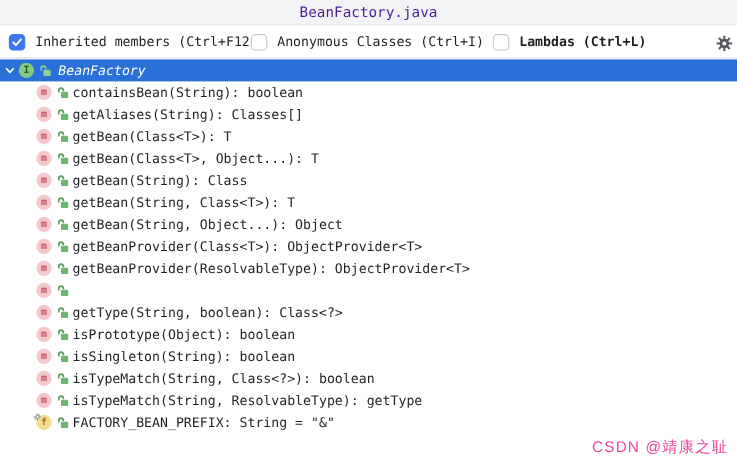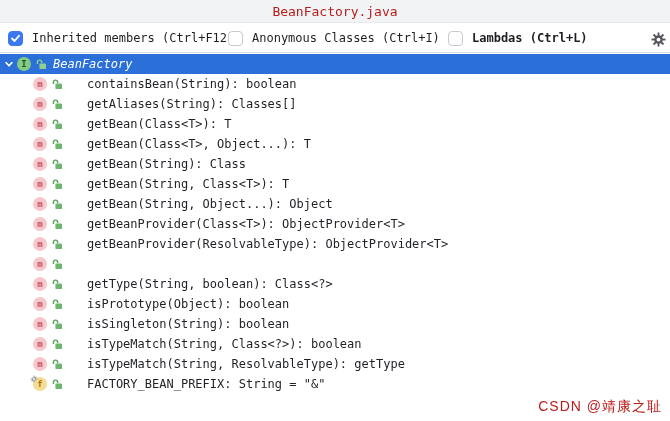--- a/index.html
+++ b/index.html
@@ -13,21 +13,21 @@
     border: 0;
   }
   
   .titlebar {
     position: absolute; top: 0; left: 0; right: 0; height: 23px;
     background: #f2f3f5;
     border-bottom: 1px solid #e7e8ea;
     display: flex; align-items: center; justify-content: center;
   }
   .titlebar .title {
-    font-size: 13px; color: #b91c1c; letter-spacing: 0;
+    font-size: 13px; color: #4c1d95; letter-spacing: 0;
   }
   .handle-smudge {
     position: absolute; top: 0; left: 330px; width: 14px; height: 2px;
     background: #b9bdc4; opacity: .55; border-radius: 0 0 2px 2px;
   }
   
   .toolbar {
     position: absolute; top: 24px; left: 0; right: 0; height: 29px;
     background: #ffffff;
     border-bottom: 1px solid #dadce0;
@@ -62,27 +62,27 @@
   .mark {
     width: 14px; height: 14px; border-radius: 50%;
     display: flex; align-items: center; justify-content: center;
     font-size: 9px; font-weight: bold; flex: none; position: relative;
   }
   .mark.iface { background: #86c985; color: #1d5c22; margin-left: 3px; }
   .mark.method { background: #f6c7cc; color: #c4515c; margin-left: 33px; }
   .mark.field  { background: #f4dc92; color: #a8751f; margin-left: 33px; }
   .static-dot { position: absolute; left: -3px; top: -2px; width: 8px; height: 8px; }
   .vis { width: 11px; height: 11px; margin-left: 5px; flex: none; }
-  .row .label { margin-left: 24px; }
+  .row .label { margin-left: 3px; }
   .row.selected .label { margin-left: 6px; font-style: italic; }
   
   .watermark {
     position: absolute; right: 8px; bottom: 5px;
     font-family: "Liberation Sans", sans-serif;
-    font-size: 14px; color: #b91c1c; letter-spacing: 1px;
+    font-size: 14px; color: #ec4899; letter-spacing: 1px;
   }
 </style>
 </head>
 <body>
 
 <div class="app">
 
   <div class="handle-smudge"></div>
 
   <div class="titlebar">

